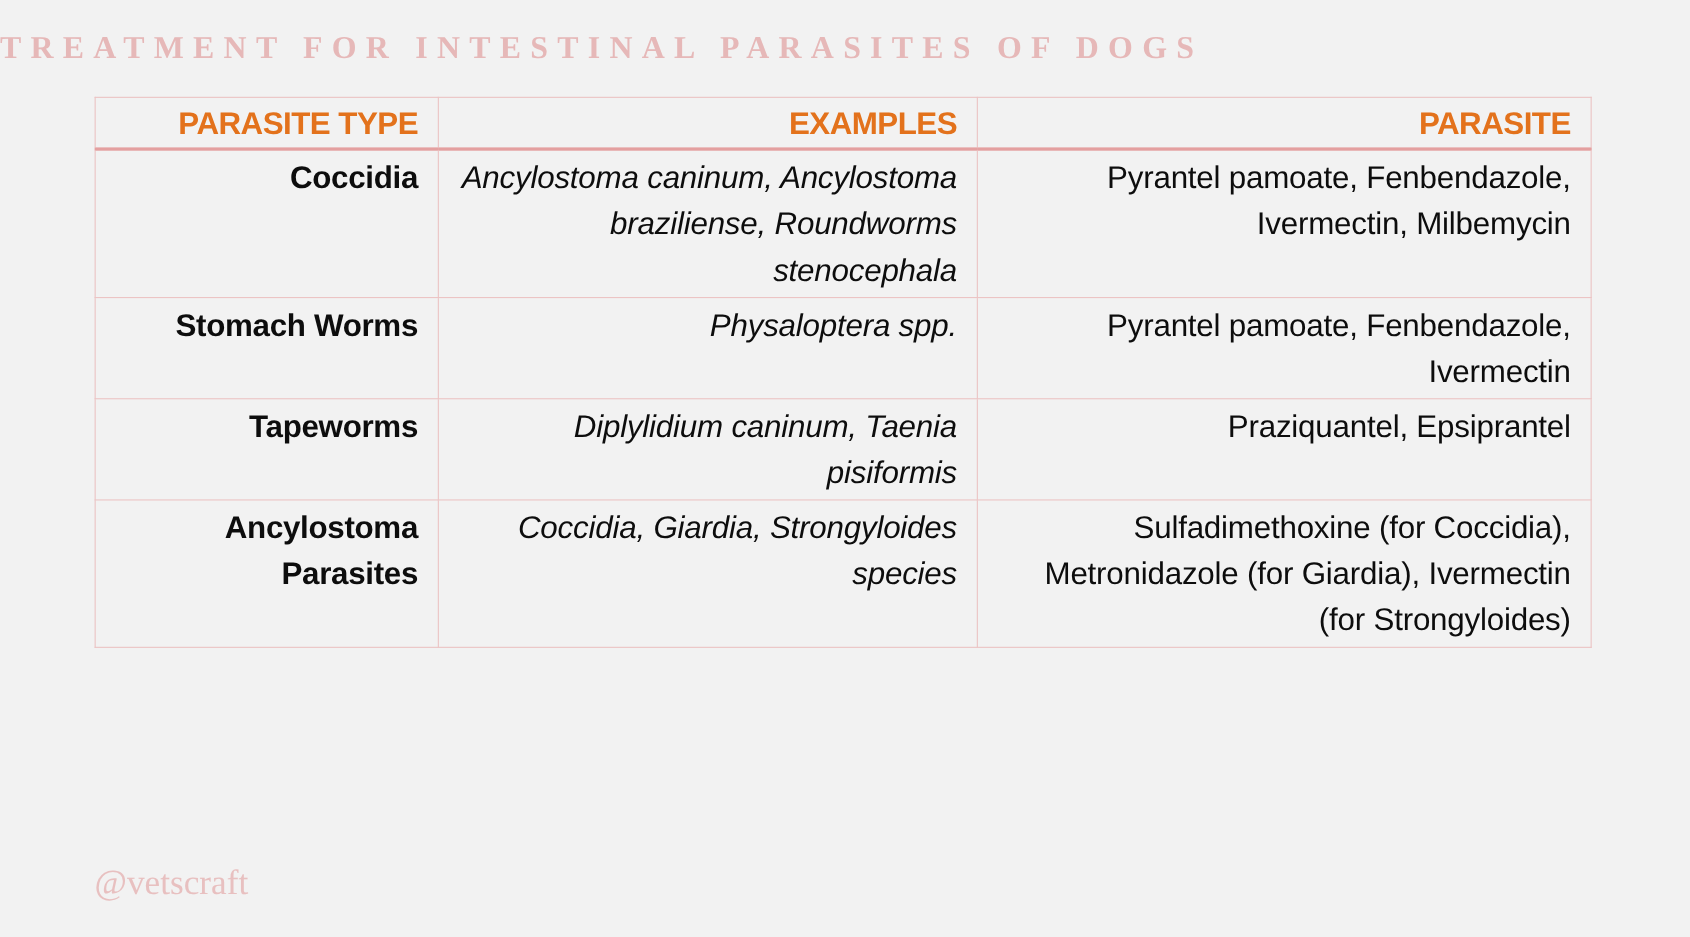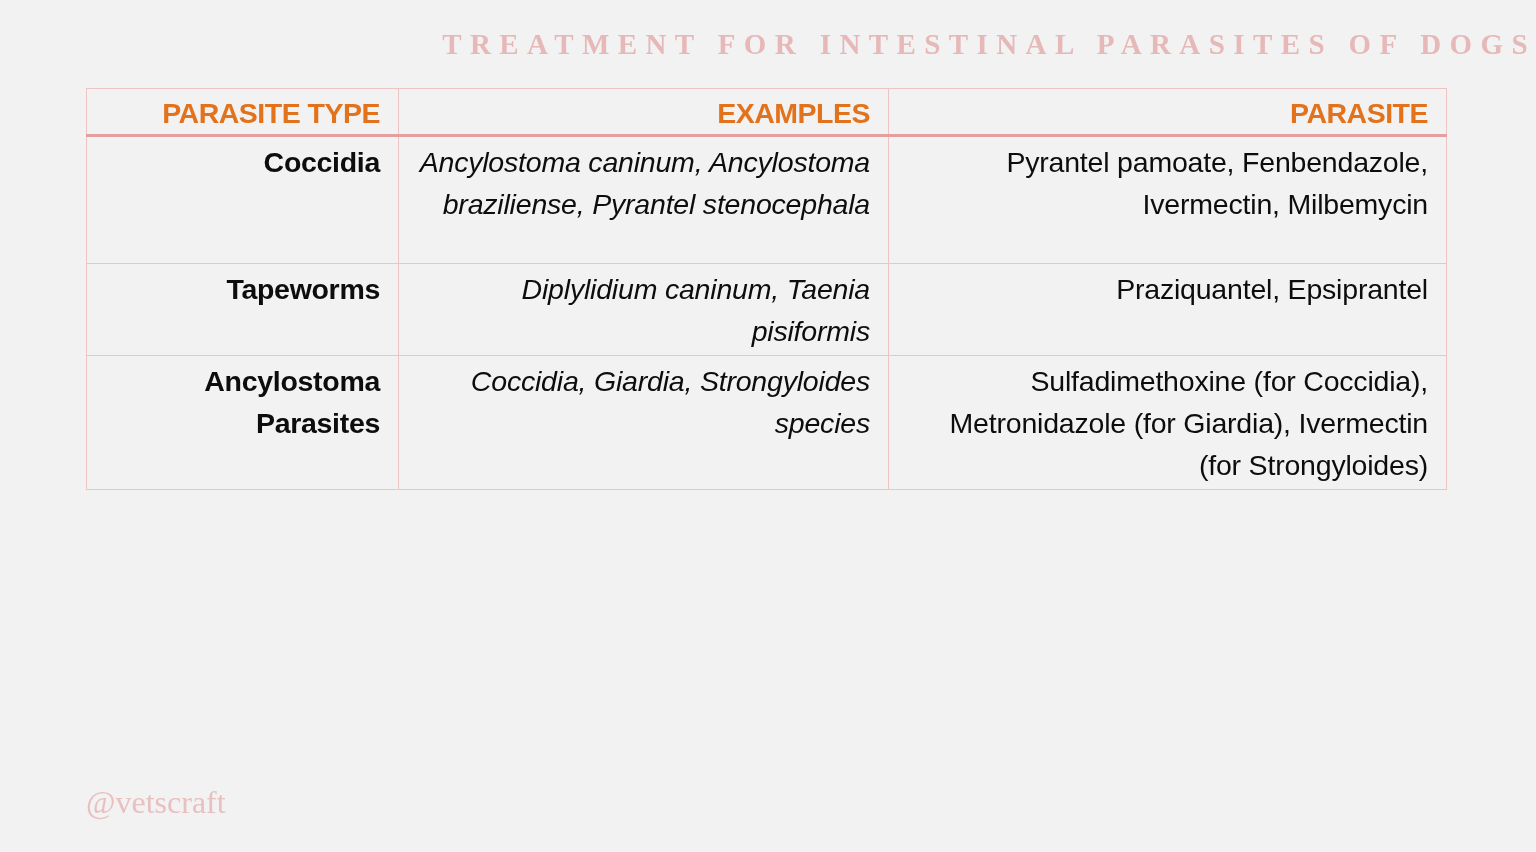--- a/index.html
+++ b/index.html
@@ -6,21 +6,21 @@
   body {
     width: 1536px; height: 852px;
     background: #f2f2f2;
     position: relative;
     overflow: hidden;
     font-family: "Liberation Sans", "DejaVu Sans", sans-serif;
   }
   .title {
     position: absolute;
     top: 28px; left: 0; width: 1536px;
-    text-align: right;
+    text-align: left;
     font-family: "Liberation Serif", "DejaVu Serif", serif;
     font-weight: bold;
     font-size: 29px;
     letter-spacing: 8.4px;
     color: #e6b8b8;
     white-space: nowrap;
   }
   table.main {
     position: absolute;
     top: 88px; left: 86px;
@@ -73,22 +73,27 @@
   <thead>
     <tr>
       <th>PARASITE TYPE</th>
       <th>EXAMPLES</th>
       <th>PARASITE</th>
     </tr>
   </thead>
   <tbody>
     <tr style="height:128px">
       <td class="type">Coccidia</td>
-      <td class="examples">Ancylostoma caninum, Ancylostoma braziliense, Pyrantel stenocephala</td>
+      <td class="examples">Ancylostoma caninum, Ancylostoma braziliense, Roundworms stenocephala</td>
       <td class="treatment">Pyrantel pamoate, Fenbendazole, Ivermectin, Milbemycin</td>
+    </tr>
+    <tr style="height:86px">
+      <td class="type">Stomach Worms</td>
+      <td class="examples">Physaloptera spp.</td>
+      <td class="treatment">Pyrantel pamoate, Fenbendazole, Ivermectin</td>
     </tr>
     <tr style="height:86px">
       <td class="type">Tapeworms</td>
       <td class="examples">Diplylidium caninum, Taenia pisiformis</td>
       <td class="treatment">Praziquantel, Epsiprantel</td>
     </tr>
     <tr style="height:128px">
       <td class="type">Ancylostoma Parasites</td>
       <td class="examples">Coccidia, Giardia, Strongyloides species</td>
       <td class="treatment">Sulfadimethoxine (for Coccidia), Metronidazole (for Giardia), Ivermectin (for Strongyloides)</td>

